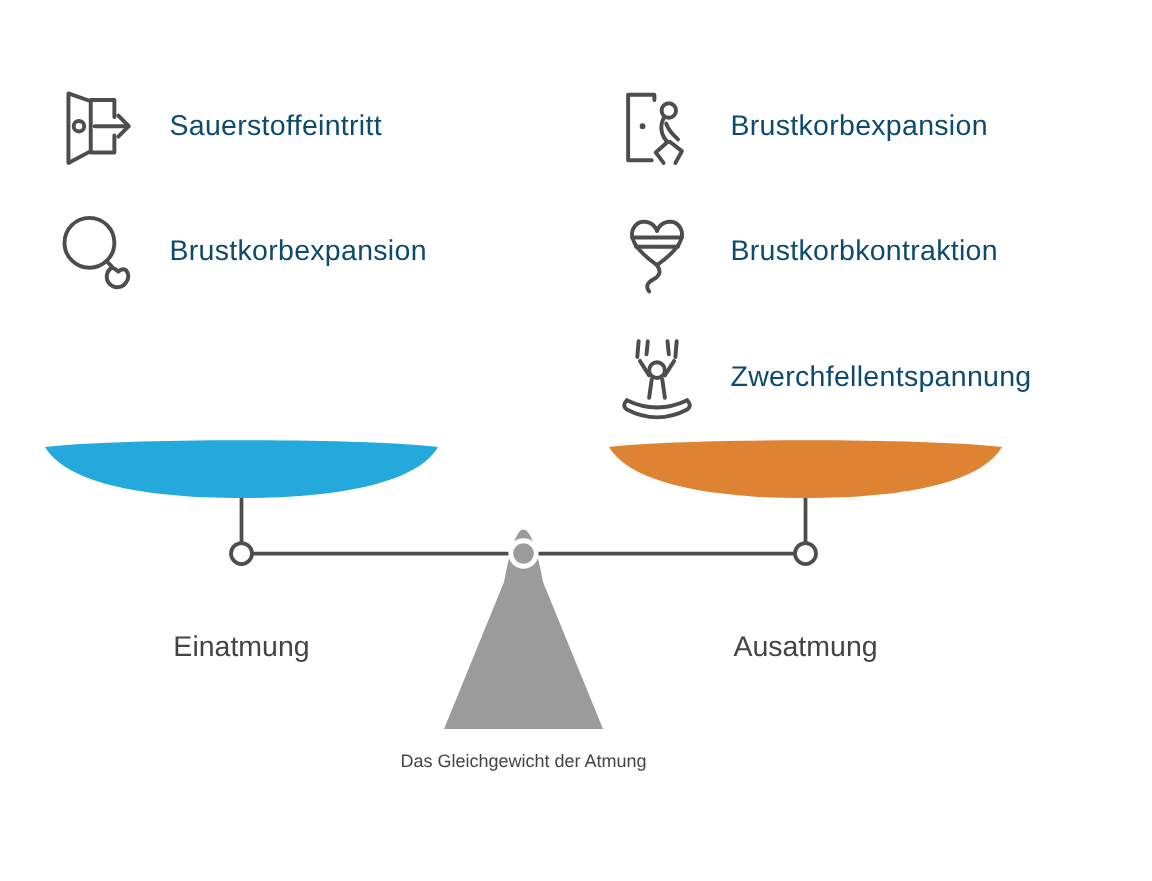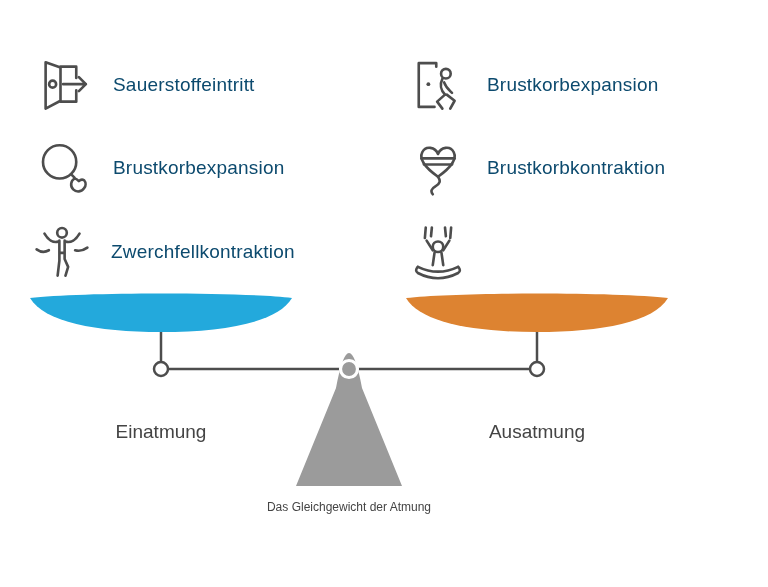--- a/index.html
+++ b/index.html
@@ -62,33 +62,20 @@
     <span class="icon">
       <svg viewBox="0 0 64 64">
         <circle class="ic" cx="27" cy="25" r="19"></circle>
         <path class="ic" d="M40,39 L44,43"></path>
         <path class="ic" d="M44,44 A8,8 0 1 0 55,55 A7,7 0 0 0 55,46 Q52,44 49,47 Q46,44 44,44 Z"></path>
       </svg>
     </span>
     <span class="item-label">Brustkorbexpansion</span>
   </div>
 
-  <div class="item-row row-l3">
-    <span class="icon">
-      <svg viewBox="0 0 64 64">
-        <circle class="ic" cx="32" cy="10" r="5.5"></circle>
-        <path class="ic" d="M28,20 C22,22 16,18 12,11"></path>
-        <path class="ic" d="M36,20 C42,22 48,18 52,11"></path>
-        <path class="ic" d="M29,19 L29,42 L27,59 M35,19 L35,40 L39,49 L36,59 M29,33 L35,33"></path>
-        <path class="ic" d="M3,29 Q10,34 17,30"></path>
-        <path class="ic" d="M47,30 Q54,32 61,27"></path>
-      </svg>
-    </span>
-    <span class="item-label">Zwerchfellkontraktion</span>
-  </div>
 
   <div class="item-row row-r1">
     <span class="icon">
       <svg viewBox="0 0 64 64">
         <path class="ic" d="M30,7 L10,7 L10,57 L28,57 M30,7 L30,11"></path>
         <circle class="ic-fill" cx="21" cy="31" r="2.2"></circle>
         <circle class="ic" cx="41" cy="19" r="5.5"></circle>
         <path class="ic" d="M37,25 C34,31 35,38 40,43"></path>
         <path class="ic" d="M40,43 L31,51 L37,59"></path>
         <path class="ic" d="M42,43 L51,50 L46,59"></path>
@@ -114,19 +101,20 @@
     <span class="icon">
       <svg viewBox="0 0 64 64">
         <path class="ic" d="M18,4 L17,16 M25,4 L24,14 M40,4 L41,14 M47,4 L46,16"></path>
         <circle class="ic" cx="32" cy="26" r="6"></circle>
         <path class="ic" d="M26,30 L19,19 M38,30 L45,19"></path>
         <path class="ic" d="M28,33 L26,47 M36,33 L38,47"></path>
         <path class="ic" d="M9,49 Q32,60 55,49"></path>
         <path class="ic" d="M9,49 Q5,53 9,56 Q32,68 55,56 Q59,53 55,49"></path>
       </svg>
     </span>
+    <span class="item-label">Zwerchfellentspannung</span>
   </div>
 
   <div class="pan-label label-inhale">Einatmung</div>
   <div class="pan-label label-exhale">Ausatmung</div>
   <div class="diagram-title">Das Gleichgewicht der Atmung</div>
 
 </div>
 
 </body></html>

